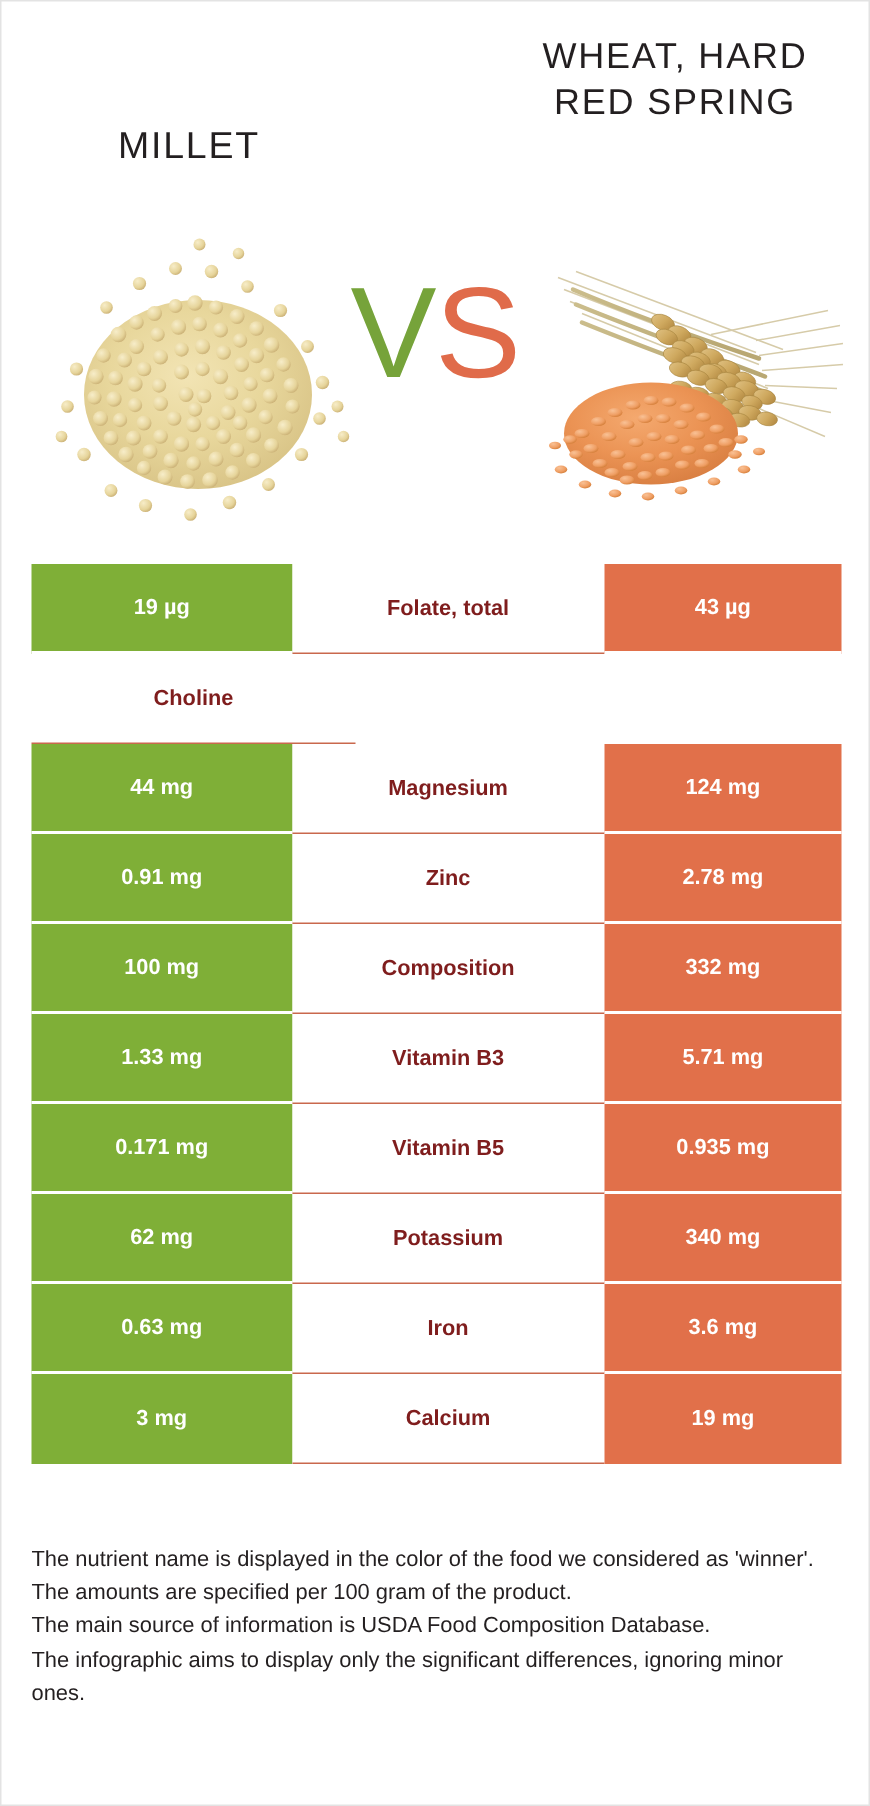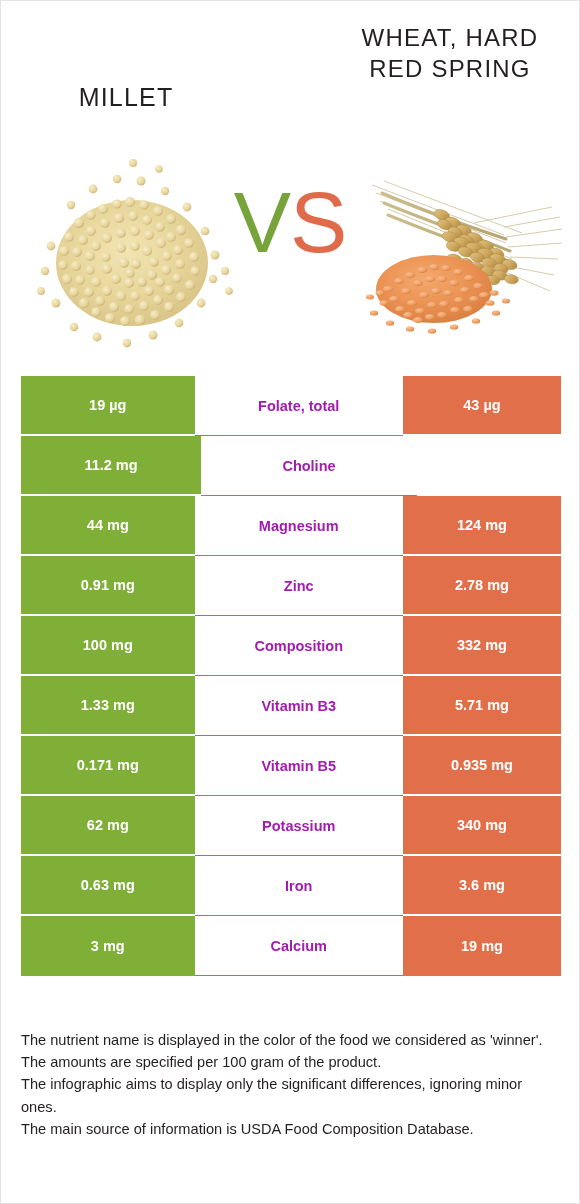--- a/index.html
+++ b/index.html
@@ -97,21 +97,21 @@
   .cell-left {
     width: 180px;
     background: #7faf37;
     color: #ffffff;
     border-bottom: 2px solid #ffffff;
     font-weight: 600;
   }
   .cell-name {
     width: 216px;
     background: #ffffff;
-    color: #a21caf;
+    color: #7f1d1d;
     font-weight: 700;
     border-bottom: 1px solid #c9684d;
   }
   .cell-right {
     width: 164px;
     background: #e1704a;
     color: #ffffff;
     border-bottom: 2px solid #ffffff;
     font-weight: 600;
   }
@@ -410,21 +410,20 @@
 </div>
 
 <div class="nutrient-table">
 
 <div class="nutrient-row">
       <div class="cell cell-left">19 µg</div>
       <div class="cell cell-name">Folate, total</div>
       <div class="cell cell-right">43 µg</div>
     </div>
     <div class="nutrient-row">
-      <div class="cell cell-left">11.2 mg</div>
       <div class="cell cell-name">Choline</div>
     </div>
     <div class="nutrient-row">
       <div class="cell cell-left">44 mg</div>
       <div class="cell cell-name">Magnesium</div>
       <div class="cell cell-right">124 mg</div>
     </div>
     <div class="nutrient-row">
       <div class="cell cell-left">0.91 mg</div>
       <div class="cell cell-name">Zinc</div>
@@ -458,15 +457,15 @@
     <div class="nutrient-row">
       <div class="cell cell-left">3 mg</div>
       <div class="cell cell-name">Calcium</div>
       <div class="cell cell-right">19 mg</div>
     </div>
   </div>
 
 <div class="footer-note">
   <p>The nutrient name is displayed in the color of the food we considered as 'winner'.</p>
   <p>The amounts are specified per 100 gram of the product.</p>
+  <p>The main source of information is USDA Food Composition Database.</p>
   <p>The infographic aims to display only the significant differences, ignoring minor ones.</p>
-  <p>The main source of information is USDA Food Composition Database.</p>
 </div>
 
 </body></html>

